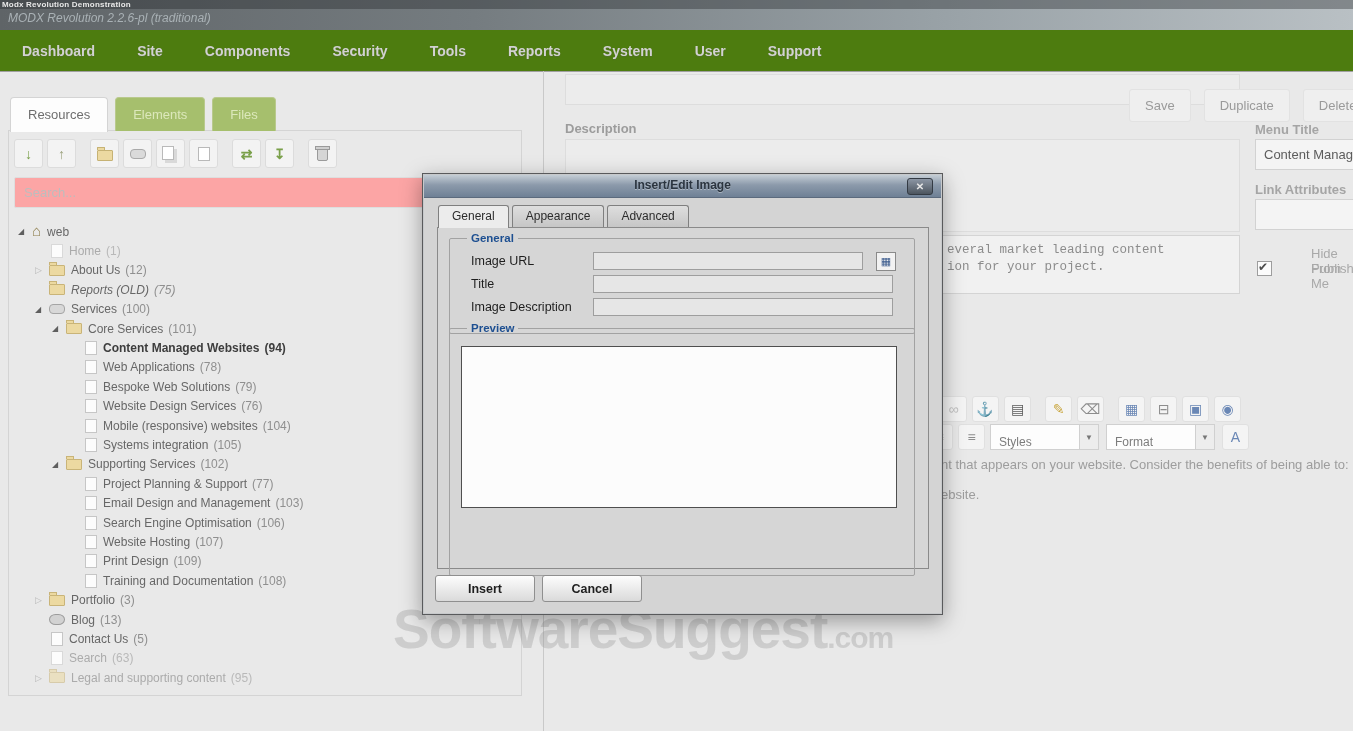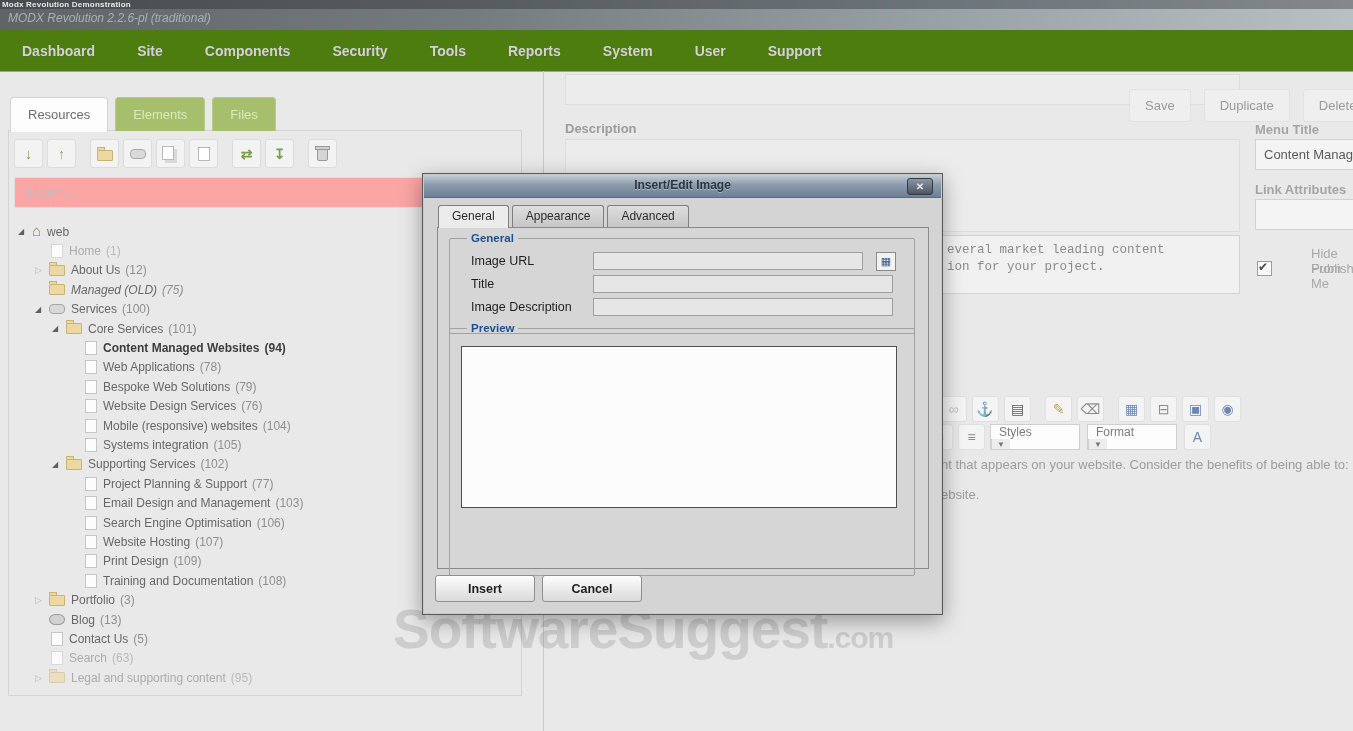--- a/index.html
+++ b/index.html
@@ -91,22 +91,22 @@
 
   .mono-box{position:absolute;left:565px;top:235px;width:673px;height:57px;background:#f1f1f1;border:1px solid #d4d4d4;}
   .mono-text{position:absolute;left:381px;top:6px;font-family:"Liberation Mono","DejaVu Sans Mono",monospace;
              font-size:12.5px;line-height:17px;color:#8c8c8c;white-space:pre;}
 
   .ed-row1{position:absolute;left:940px;top:396px;display:flex;align-items:center;}
   .ed-row2{position:absolute;left:926px;top:424px;display:flex;align-items:center;}
   .ed-btn{width:25px;height:24px;background:#f4f4f4;border:1px solid #e0e0e0;border-radius:3px;margin-right:5px;
           display:flex;align-items:center;justify-content:center;cursor:pointer;}
   .ed-gap{width:9px;}
-  .ed-combo{height:24px;background:#fdfdfd;border:1px solid #d0d0d0;display:flex;align-items:flex-start;
-            font-size:12px;color:#7c7c7c;margin-right:7px;cursor:pointer;flex-direction:column;}
+  .ed-combo{height:24px;background:#fdfdfd;border:1px solid #d0d0d0;display:flex;align-items:flex-end;
+            font-size:12px;color:#7c7c7c;margin-right:7px;cursor:pointer;}
   .ed-combo .txt{padding:0 8px;width:72px;}
   .ed-combo .dd{width:18px;height:24px;border-left:1px solid #d0d0d0;background:#ededed;display:flex;
                 align-items:center;justify-content:center;font-size:8px;color:#777;}
   .body-text{position:absolute;left:941px;font-size:13px;color:#9d9d9d;white-space:nowrap;}
 
   
   .watermark{position:absolute;left:393px;top:597px;z-index:8;white-space:nowrap;
              font-weight:bold;color:rgba(150,150,150,.33);letter-spacing:-1px;}
   .wm-main{font-size:55px;}
   .wm-suffix{font-size:30px;}
@@ -221,21 +221,21 @@
       </div>
       <div class="tree-row" style="padding-left: 21px;">
         <span class="t-arrow collapsed">▷</span>
         <span class="ticon ti-folder"></span>
         <span class="t-label">About Us</span>
         <span class="t-count">(12)</span>
       </div>
       <div class="tree-row italic" style="padding-left: 21px;">
         <span class="t-arrow"></span>
         <span class="ticon ti-folder"></span>
-        <span class="t-label">Managed (OLD)</span>
+        <span class="t-label">Reports (OLD)</span>
         <span class="t-count">(75)</span>
       </div>
       <div class="tree-row" style="padding-left: 21px;">
         <span class="t-arrow">◢</span>
         <span class="ticon ti-weblink"></span>
         <span class="t-label">Services</span>
         <span class="t-count">(100)</span>
       </div>
       <div class="tree-row" style="padding-left: 38px;">
         <span class="t-arrow">◢</span>

